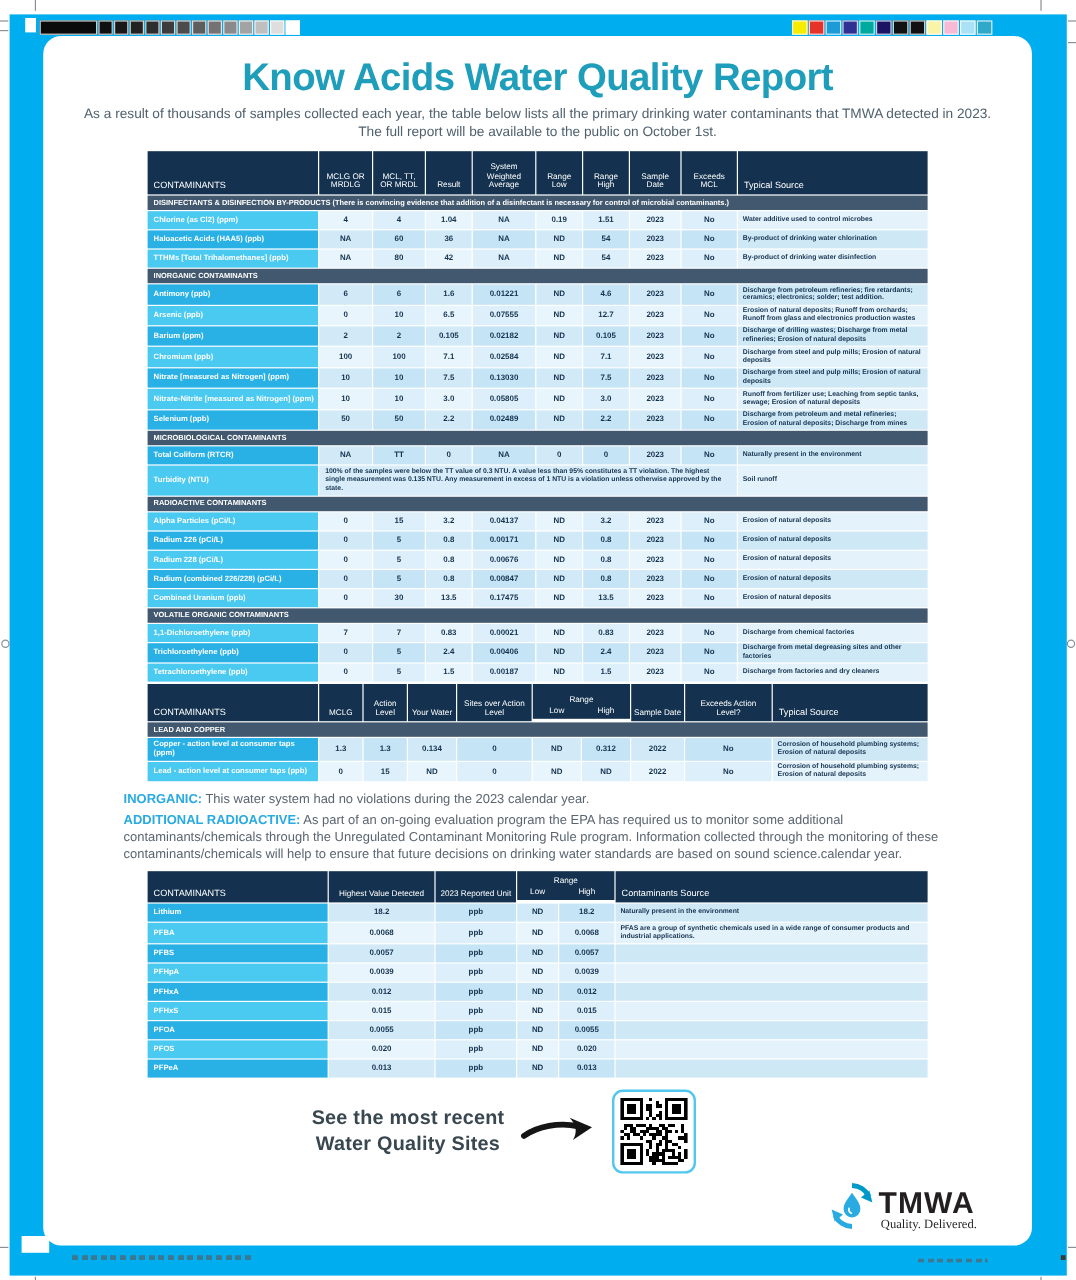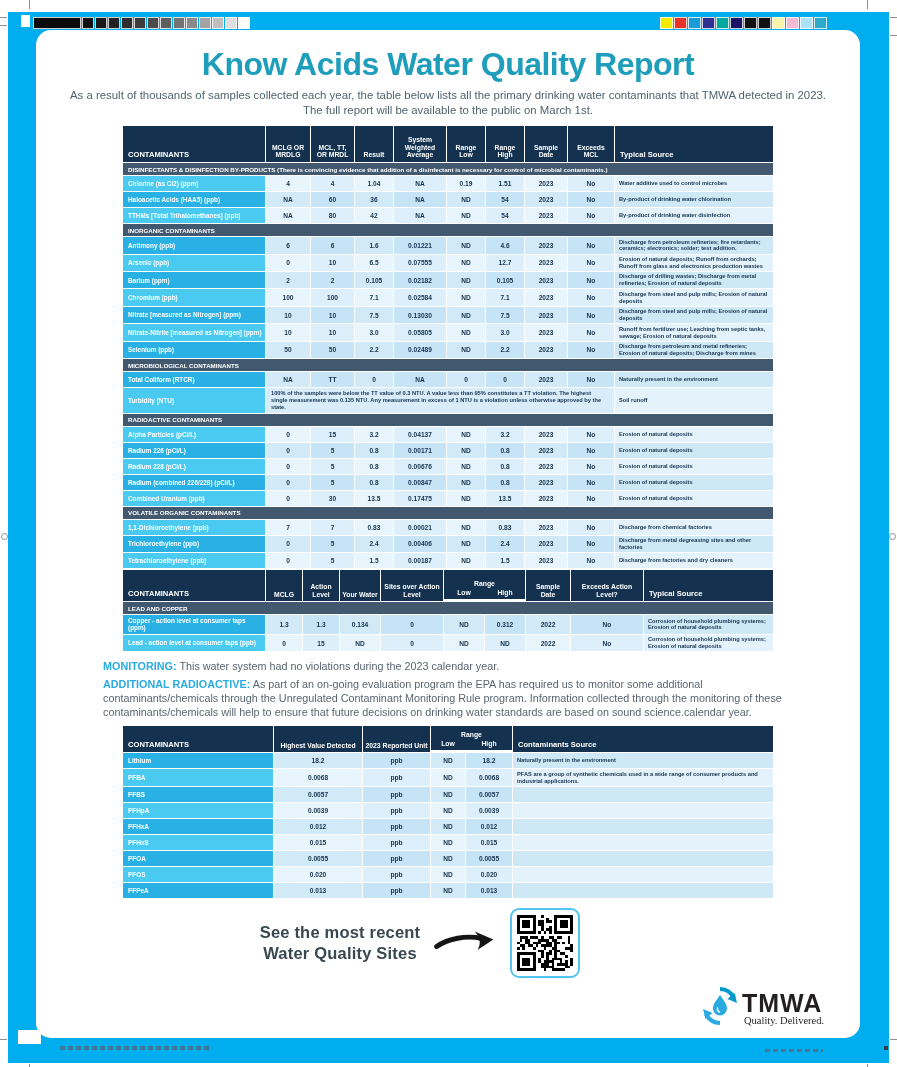--- a/index.html
+++ b/index.html
@@ -23,21 +23,21 @@
         border-radius:15px;overflow:hidden;}
 
   .title{margin:16px 0 0;text-align:center;font-size:32px;font-weight:800;color:#1E9EBB;letter-spacing:-.5px;}
   .subtitle{margin:5px auto 0;width:760px;text-align:center;font-size:11.4px;line-height:1.32;color:#51626F;}
 
   
   .grid{width:650px;margin:8px auto 0;display:grid;gap:1px;background:#fff;}
   #table1{grid-template-columns:142px 44px 43px 38px 52px 38px 38px 42px 46px 1fr;}
   #table2{grid-template-columns:142px 36px 36px 40px 62px 40px 40px 44px 72px 1fr;margin-top:2px;}
   #table3{grid-template-columns:150px 88px 67px 34px 46px 1fr;margin-top:7px;}
-  .hc{background:#14324F;color:#fff;font-weight:bold;font-size:6.8px;line-height:1.12;
+  .hc{background:#14324F;color:#fff;font-weight:normal;font-size:6.8px;line-height:1.12;
       display:flex;align-items:flex-end;justify-content:center;text-align:center;padding:2px 2px 3px;}
   #table1 .hc{height:31px;} #table2 .hc{height:26px;} #table3 .hc{height:21px;}
   .hleft{justify-content:flex-start;text-align:left;padding-left:5px;font-size:7.6px;}
   .range-group{flex-direction:column;justify-content:flex-end;align-items:stretch;padding:0 0 3px;}
   .range-title{text-align:center;margin-bottom:1px;}
   .range-sub{display:flex;gap:1px;}
   .sec-bar{grid-column:1/-1;background:#42586F;color:#fff;font-weight:bold;font-size:6.2px;
            display:flex;align-items:center;padding:2.5px 5px;}
   .lab{color:#fff;font-weight:bold;font-size:6.4px;line-height:1.15;display:flex;align-items:center;
        padding:2px 3px 2px 5px;min-height:11px;}
@@ -54,21 +54,21 @@
   .para{width:690px;margin:8px auto 0;font-size:10.8px;line-height:1.32;color:#5A6570;}
   .para .plabel{font-weight:bold;color:#29ABE2;}
   .addmon{margin-top:3px;}
 
   .footer-cta{margin-top:10px;display:flex;align-items:center;justify-content:center;gap:14px;
               transform:translateX(-28px);}
   .cta-text{font-size:16.5px;font-weight:bold;color:#394750;text-align:center;line-height:1.25;letter-spacing:.2px;}
   .qr-box{width:66px;height:66px;background:#fff;border:2.5px solid #53C6F0;border-radius:9px;
           display:flex;align-items:center;justify-content:center;}
 
-  .logo{position:absolute;right:4px;bottom:6px;}
+  .logo{position:absolute;right:14px;bottom:6px;}
 </style>
 </head>
 <body>
 
 <div class="sheet">
   <div class="bleed"></div>
 
   <div class="cm" style="left:29px;top:0;width:1px;height:9px;"></div>
   <div class="cm" style="left:0;top:17px;width:7px;height:1px;"></div>
   <div class="cm" style="left:0;top:25px;width:7px;height:1px;"></div>
@@ -114,21 +114,21 @@
       <span style="background: rgb(47, 169, 201); width: 11px;"></span>
     </div>
 
   <div class="chip" style="left:18px;top:1030px;width:23px;height:14px;"></div>
   <div class="slug" style="left:60px;top:1046px;width:150px;"></div>
   <div class="slug" style="right:74px;top:1049px;width:58px;height:3px;"></div>
   <div class="dot" style="right:9px;top:1046px;"></div>
 
   <div class="card">
     <div class="title">Know Acids Water Quality Report</div>
-    <div class="subtitle">As a result of thousands of samples collected each year, the table below lists all the primary drinking water contaminants that TMWA detected in 2023. The full report will be available to the public on March 1st.</div>
+    <div class="subtitle">As a result of thousands of samples collected each year, the table below lists all the primary drinking water contaminants that TMWA detected in 2023. The full report will be available to the public on October 1st.</div>
 
     <div class="grid" id="table1">
         <div class="hc hleft">CONTAMINANTS</div>
         <div class="hc">MCLG OR MRDLG</div>
         <div class="hc">MCL, TT, OR MRDL</div>
         <div class="hc">Result</div>
         <div class="hc">System Weighted Average</div>
         <div class="hc">Range Low</div>
         <div class="hc">Range High</div>
         <div class="hc">Sample Date</div>
@@ -366,21 +366,21 @@
         <div class="val rl va">ND</div>
         <div class="val rl vb">0</div>
         <div class="val rl va">ND</div>
         <div class="val rl vb">ND</div>
         <div class="val rl va">2022</div>
         <div class="val rl vb">No</div>
         <div class="src rl">Corrosion of household plumbing systems; Erosion of natural deposits</div>
       </div>
 
     <div class="para">
-      <span class="plabel">MONITORING:</span>
+      <span class="plabel">INORGANIC:</span>
       <span>This water system had no violations during the 2023 calendar year.</span>
     </div>
     <div class="para addmon">
       <span class="plabel">ADDITIONAL RADIOACTIVE:</span>
       <span>As part of an on-going evaluation program the EPA has required us to monitor some additional contaminants/chemicals through the Unregulated Contaminant Monitoring Rule program. Information collected through the monitoring of these contaminants/chemicals will help to ensure that future decisions on drinking water standards are based on sound science.calendar year.</span>
     </div>
 
     <div class="grid" id="table3">
         <div class="hc hleft">CONTAMINANTS</div>
         <div class="hc">Highest Value Detected</div>

